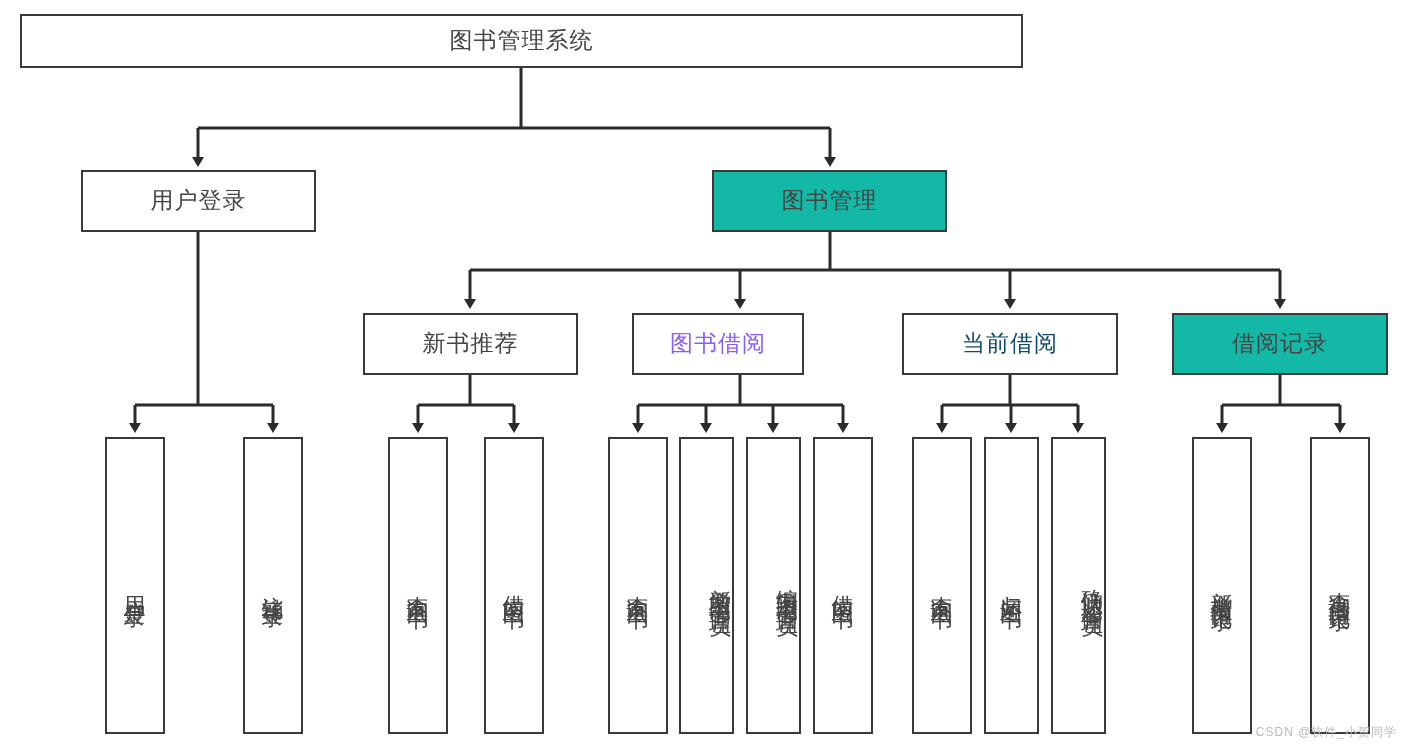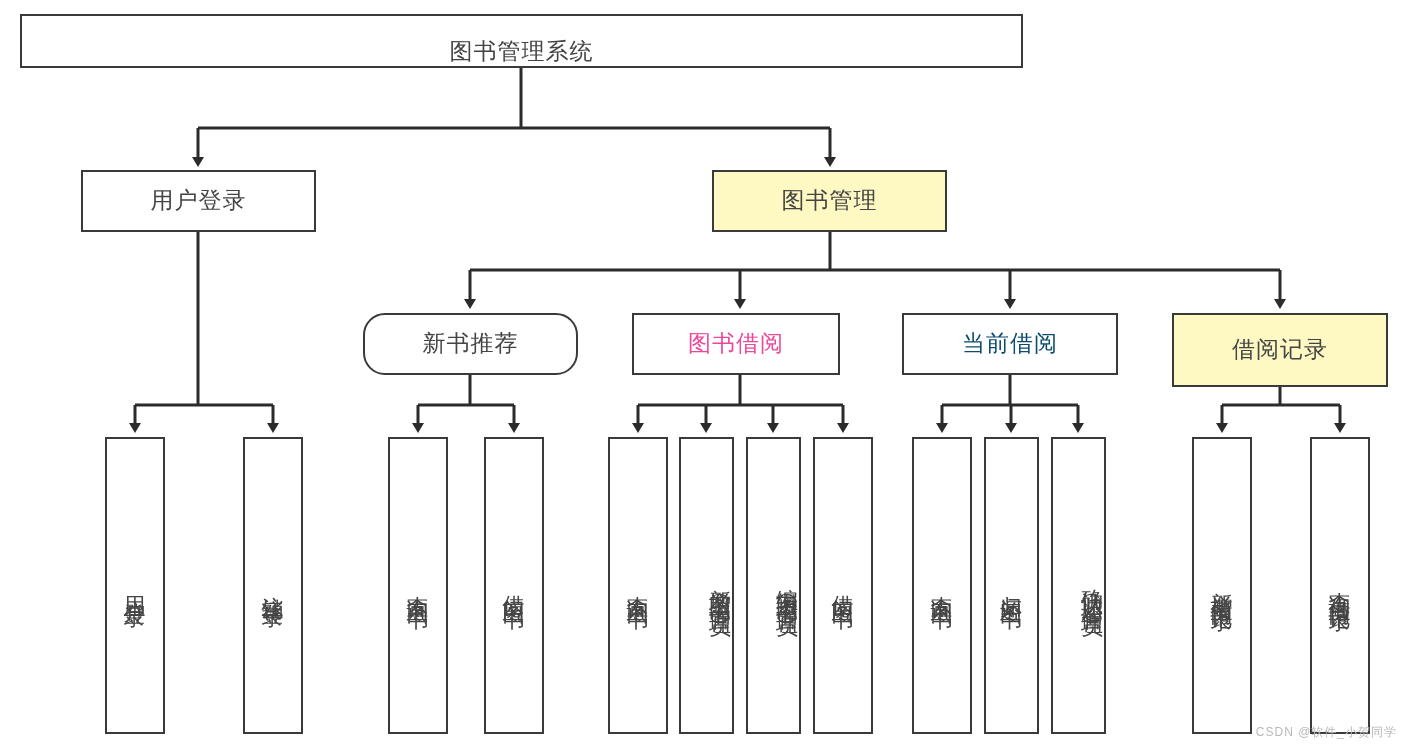--- a/index.html
+++ b/index.html
@@ -23,21 +23,21 @@
     display:flex;
     align-items:center;
     justify-content:center;
     color:#444444;
     letter-spacing:1px;
   }
   .node.horiz{
     font-size:23px;
     line-height:1.2;
   }
-  .node.root{font-size:23px;align-items:flex-end;}
+  .node.root{font-size:23px;}
   .node.vert{
     font-size:22px;
     writing-mode:vertical-rl;
     text-orientation:upright;
     align-items:flex-start;
     justify-content:center;
     padding-top:6px;
     letter-spacing:4px;
     line-height:1.05;
   }
@@ -109,34 +109,34 @@
     </g>
   </svg>
 
   <div class="node horiz root" style="left: 20px; top: 14px; width: 1003px; height: 54px; border-color: rgb(58, 58, 58); background: rgb(255, 255, 255); color: rgb(68, 68, 68);">
     <span class="label">图书管理系统</span>
   </div>
 
   <div class="node horiz" style="left: 81px; top: 170px; width: 235px; height: 62px; border-color: rgb(58, 58, 58); background: rgb(255, 255, 255); color: rgb(68, 68, 68);">
     <span class="label">用户登录</span>
   </div>
-  <div class="node horiz" style="left: 712px; top: 170px; width: 235px; height: 62px; border-color: rgb(58, 58, 58); background: #fef9c3; color: rgb(68, 68, 68);">
+  <div class="node horiz" style="left: 712px; top: 170px; width: 235px; height: 62px; border-color: rgb(58, 58, 58); background: #14b8a6; color: rgb(68, 68, 68);">
     <span class="label">图书管理</span>
   </div>
 
-  <div class="node horiz" style="left: 363px; top: 313px; width: 215px; height: 62px; border-color: rgb(58, 58, 58); background: rgb(255, 255, 255); color: rgb(68, 68, 68); border-radius: 22px;">
+  <div class="node horiz" style="left: 363px; top: 313px; width: 215px; height: 62px; border-color: rgb(58, 58, 58); background: rgb(255, 255, 255); color: rgb(68, 68, 68);">
     <span class="label">新书推荐</span>
   </div>
-  <div class="node horiz" style="left: 632px; top: 313px; width: 208px; height: 62px; border-color: rgb(58, 58, 58); background: rgb(255, 255, 255); color: #ec4899;">
+  <div class="node horiz" style="left: 632px; top: 313px; width: 172px; height: 62px; border-color: rgb(58, 58, 58); background: rgb(255, 255, 255); color: #8b5cf6;">
     <span class="label">图书借阅</span>
   </div>
   <div class="node horiz" style="left: 902px; top: 313px; width: 216px; height: 62px; border-color: rgb(58, 58, 58); background: rgb(255, 255, 255); color: #0c4a6e;">
     <span class="label">当前借阅</span>
   </div>
-  <div class="node horiz" style="left: 1172px; top: 313px; width: 216px; height: 74px; border-color: rgb(58, 58, 58); background: #fef9c3; color: rgb(68, 68, 68);">
+  <div class="node horiz" style="left: 1172px; top: 313px; width: 216px; height: 62px; border-color: rgb(58, 58, 58); background: #14b8a6; color: rgb(68, 68, 68);">
     <span class="label">借阅记录</span>
   </div>
 
   <div class="node vert mid" style="left: 105px; top: 437px; width: 60px; height: 297px; border-color: rgb(58, 58, 58); background: rgb(255, 255, 255); color: rgb(68, 68, 68);">
     <span class="label">用户登录</span>
   </div>
   <div class="node vert mid" style="left: 243px; top: 437px; width: 60px; height: 297px; border-color: rgb(58, 58, 58); background: rgb(255, 255, 255); color: rgb(68, 68, 68);">
     <span class="label">注销登录</span>
   </div>
   <div class="node vert mid" style="left: 388px; top: 437px; width: 60px; height: 297px; border-color: rgb(58, 58, 58); background: rgb(255, 255, 255); color: rgb(68, 68, 68);">

